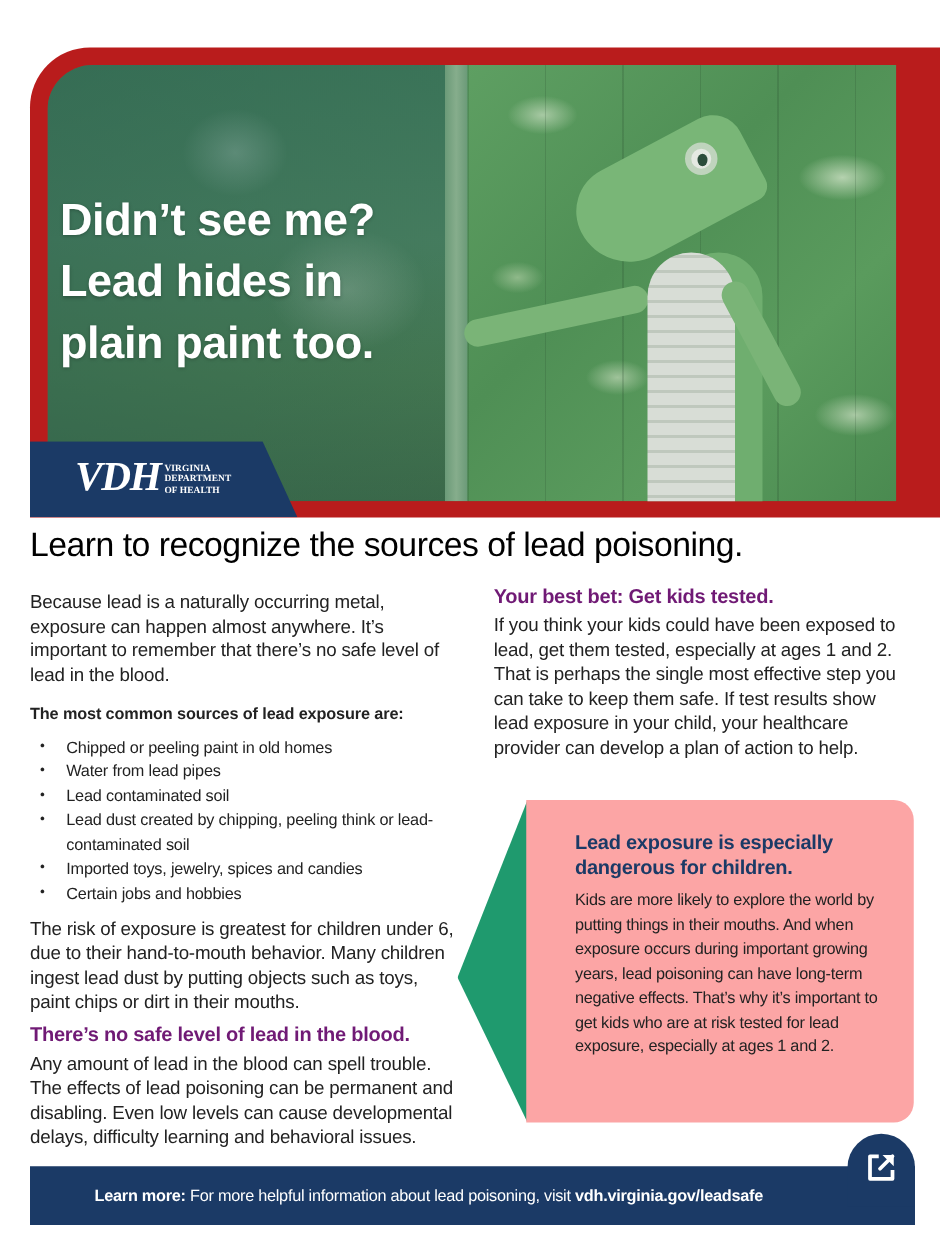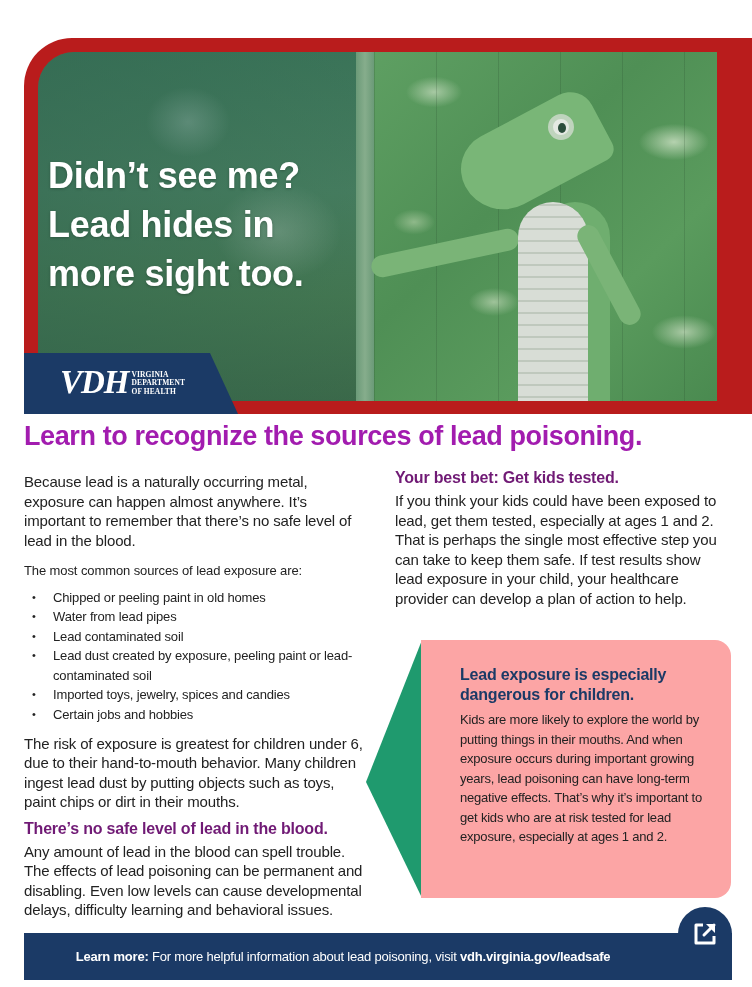--- a/index.html
+++ b/index.html
@@ -86,28 +86,28 @@
     font-size: 33px; letter-spacing: -1px; line-height: 33px;
   }
   .logo-sub {
     margin-left: 3px; font-family: "Liberation Serif", serif; font-size: 7.5px;
     line-height: 8.5px; font-weight: 700; letter-spacing: 0.1px; padding-top: 2px;
   }
 
   
   .page-title {
     position: absolute; left: 24px; top: 421px; width: 720px;
-    font-size: 27px; font-weight: 700; color: #a21caf; letter-spacing: -0.4px; white-space: nowrap;
+    font-size: 27px; font-weight: 400; color: #000000; letter-spacing: -0.4px; white-space: nowrap;
   }
 
   
   .col-left { position: absolute; left: 24px; top: 472px; width: 340px; }
   .col-right { position: absolute; left: 395px; top: 468px; width: 335px; }
   .body-text { font-size: 15px; line-height: 19.5px; color: #222222; letter-spacing: -0.15px; }
-  .bold-lead { font-size: 13px; font-weight: 400; line-height: 19.5px; margin-top: 11px; letter-spacing: -0.1px; }
+  .bold-lead { font-size: 13px; font-weight: 700; line-height: 19.5px; margin-top: 11px; letter-spacing: -0.1px; }
   .bullets { list-style: none; margin-top: 7px; padding-left: 8px; }
   .bullets li { position: relative; padding-left: 21px; font-size: 13px; line-height: 19.6px; letter-spacing: -0.15px; }
   .bullets li::before { content: "•"; position: absolute; left: 0; top: 0; font-size: 11px; }
   .risk-text { margin-top: 9px; }
   .sub-head {
     font-size: 16px; font-weight: 700; color: #701a75; line-height: 20px; letter-spacing: -0.2px;
   }
   .left-subhead { margin-top: 7px; }
   .left-sub-body { margin-top: 3px; }
   .right-body { margin-top: 3px; }
@@ -149,21 +149,21 @@
     <div class="croc-arm-left"></div>
     <div class="croc-body"></div>
     <div class="croc-arm-right"></div>
     <div class="croc-head"></div>
     <div class="croc-eye"></div>
   </div>
 
   <div class="headline">
     <div>Didn’t see me?</div>
     <div>Lead hides in</div>
-    <div>more sight too.</div>
+    <div>plain paint too.</div>
   </div>
 
   <div class="logo-tab"></div>
   <div class="logo">
     <span class="logo-mark">VDH</span>
     <span class="logo-sub">
       <div>VIRGINIA</div>
       <div>DEPARTMENT</div>
       <div>OF HEALTH</div>
     </span>
@@ -172,21 +172,21 @@
 
 <h1 class="page-title">Learn to recognize the sources of lead poisoning.</h1>
 
 <div class="col-left">
   <p class="body-text">Because lead is a naturally occurring metal, exposure can happen almost anywhere. It’s important to remember that there’s no safe level of lead in the blood.</p>
   <p class="bold-lead">The most common sources of lead exposure are:</p>
   <ul class="bullets">
     <li>Chipped or peeling paint in old homes</li>
     <li>Water from lead pipes</li>
     <li>Lead contaminated soil</li>
-    <li>Lead dust created by exposure, peeling paint or lead-contaminated soil</li>
+    <li>Lead dust created by chipping, peeling think or lead-contaminated soil</li>
     <li>Imported toys, jewelry, spices and candies</li>
     <li>Certain jobs and hobbies</li>
   </ul>
   <p class="body-text risk-text">The risk of exposure is greatest for children under 6, due to their hand-to-mouth behavior. Many children ingest lead dust by putting objects such as toys, paint chips or dirt in their mouths.</p>
   <h2 class="sub-head left-subhead">There’s no safe level of lead in the blood.</h2>
   <p class="body-text left-sub-body">Any amount of lead in the blood can spell trouble. The effects of lead poisoning can be permanent and disabling. Even low levels can cause developmental delays, difficulty learning and behavioral issues.</p>
 </div>
 
 <div class="col-right">
   <h2 class="sub-head">Your best bet: Get kids tested.</h2>

